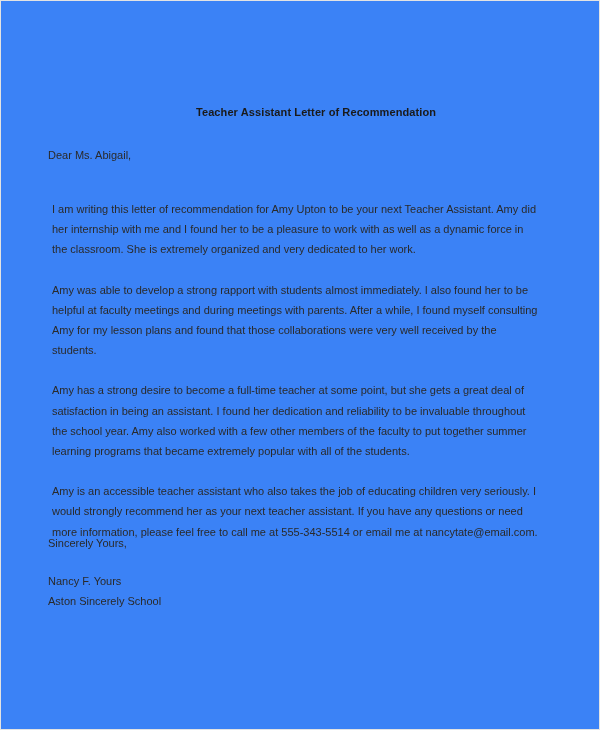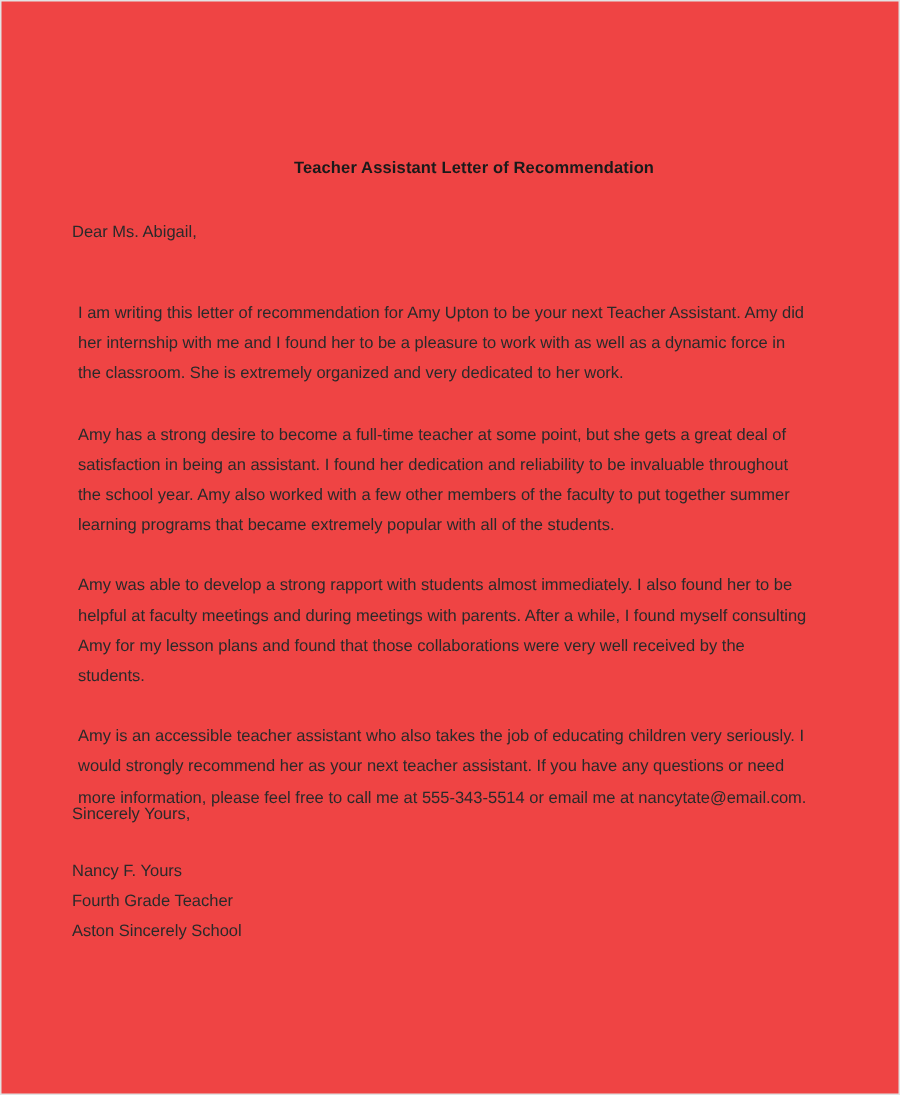--- a/index.html
+++ b/index.html
@@ -8,21 +8,21 @@
     background: #ffffff;
   }
   body {
     font-family: "Liberation Sans", sans-serif;
   }
   .page {
     position: relative;
     width: 600px;
     height: 730px;
     box-sizing: border-box;
-    background: #ef4444;
+    background: #3b82f6;
     border: 1px solid #e3e3e3;
     overflow: hidden;
   }
   .doc-title {
     position: absolute;
     left: 135px;
     top: 104px;
     width: 360px;
     text-align: center;
     font-size: 11px;
@@ -76,26 +76,25 @@
 <body>
 
 <div class="page">
 
   <div class="doc-title">Teacher Assistant Letter of Recommendation</div>
 
   <div class="salutation">Dear Ms. Abigail,</div>
 
   <div class="body-block" style="top:198px;">
     <p class="para">I am writing this letter of recommendation for Amy Upton to be your next Teacher Assistant. Amy did her internship with me and I found her to be a pleasure to work with as well as a dynamic force in the classroom. She is extremely organized and very dedicated to her work.</p>
+    <p class="para">Amy was able to develop a strong rapport with students almost immediately. I also found her to be helpful at faculty meetings and during meetings with parents. After a while, I found myself consulting Amy for my lesson plans and found that those collaborations were very well received by the students.</p>
     <p class="para">Amy has a strong desire to become a full-time teacher at some point, but she gets a great deal of satisfaction in being an assistant. I found her dedication and reliability to be invaluable throughout the school year. Amy also worked with a few other members of the faculty to put together summer learning programs that became extremely popular with all of the students.</p>
-    <p class="para">Amy was able to develop a strong rapport with students almost immediately. I also found her to be helpful at faculty meetings and during meetings with parents. After a while, I found myself consulting Amy for my lesson plans and found that those collaborations were very well received by the students.</p>
     <p class="para">Amy is an accessible teacher assistant who also takes the job of educating children very seriously. I would strongly recommend her as your next teacher assistant. If you have any questions or need more information, please feel free to call me at 555-343-5514 or email me at nancytate@email.com.</p>
   </div>
 
   <div class="closing">Sincerely Yours,</div>
 
   <div class="signature">
     <div>Nancy F. Yours</div>
-    <div>Fourth Grade Teacher</div>
     <div>Aston Sincerely School</div>
   </div>
 
 </div>
 
 </body></html>

